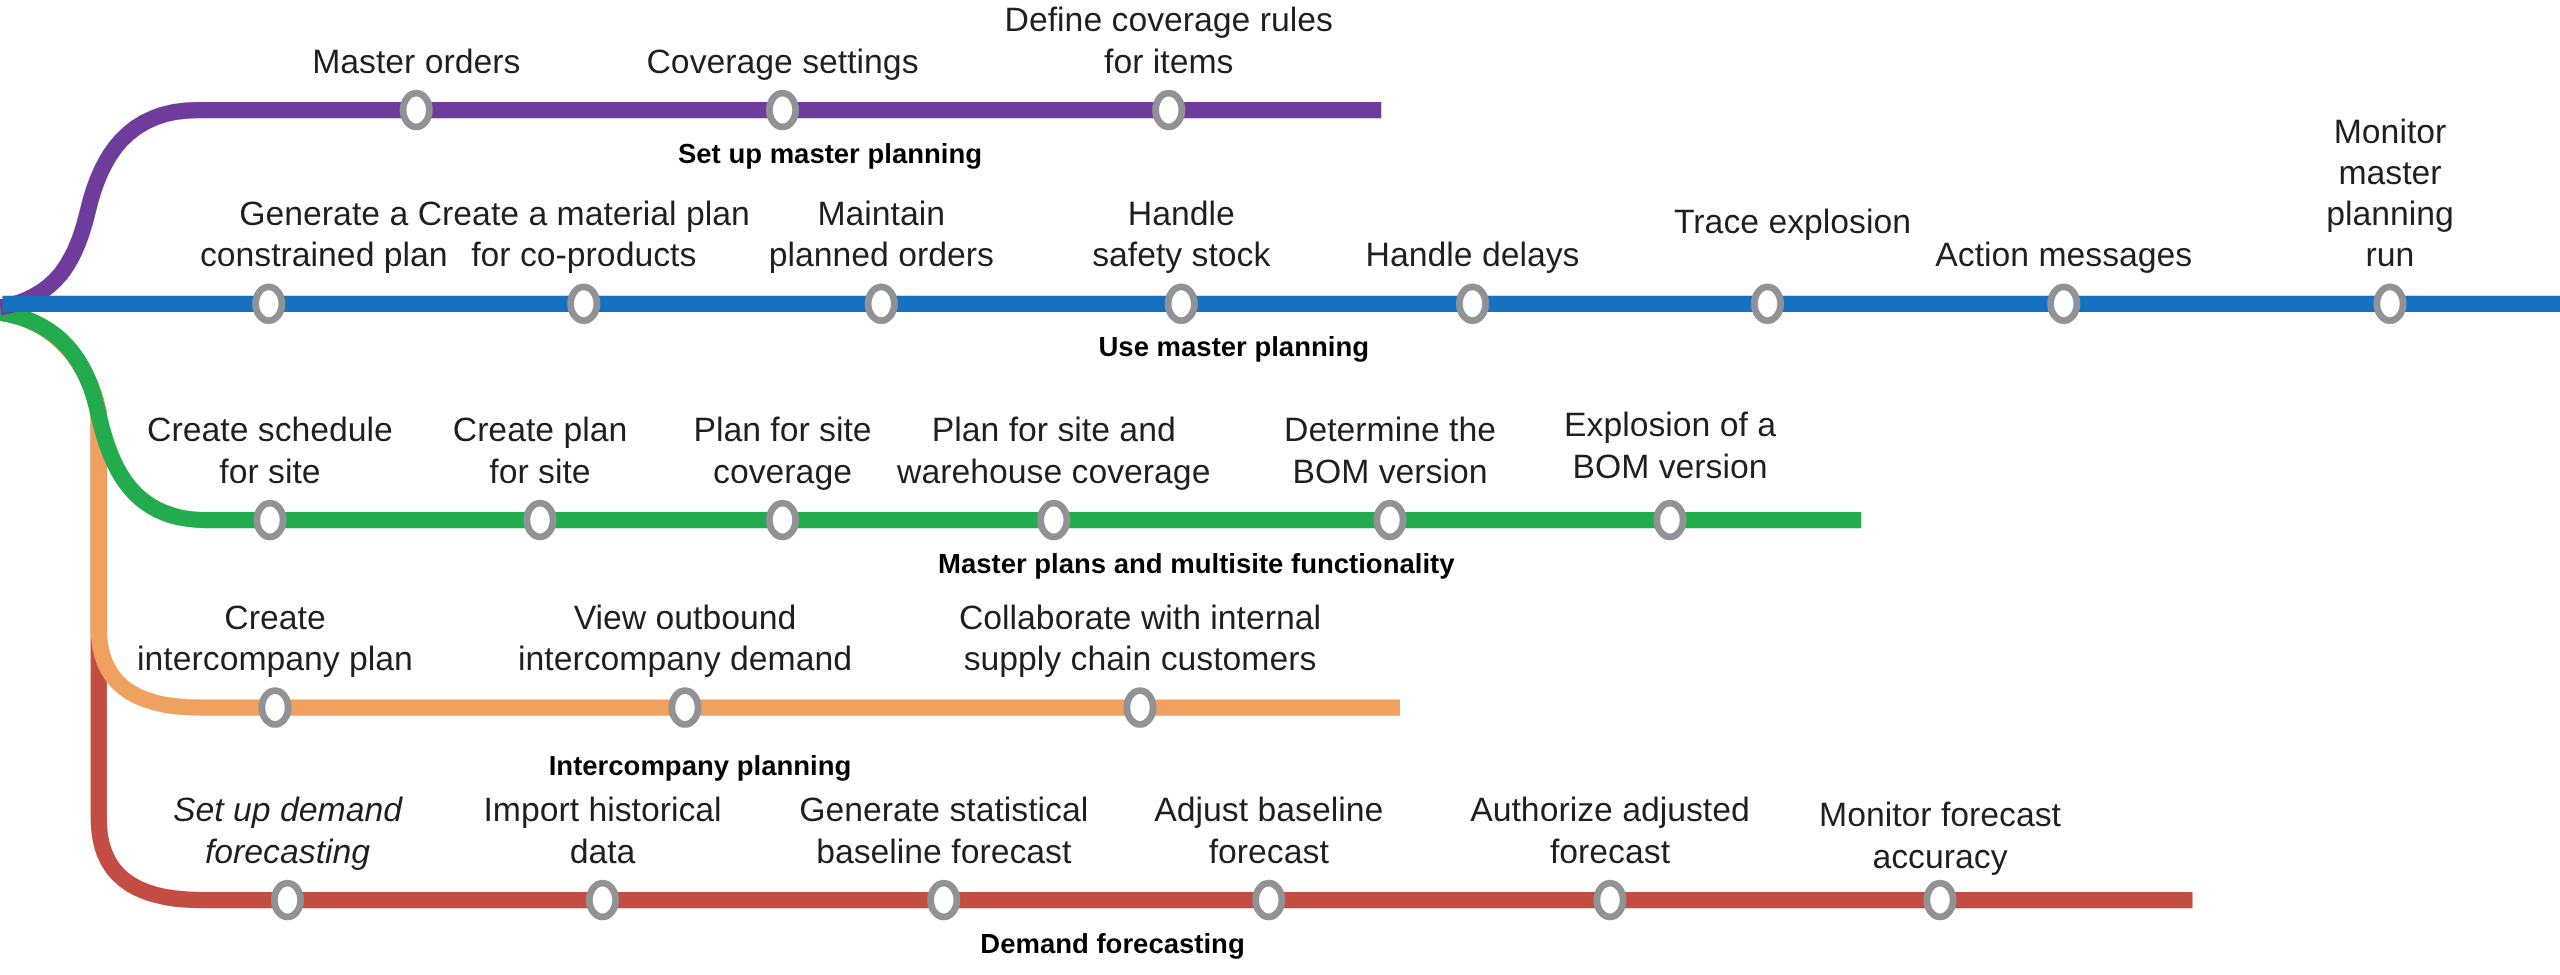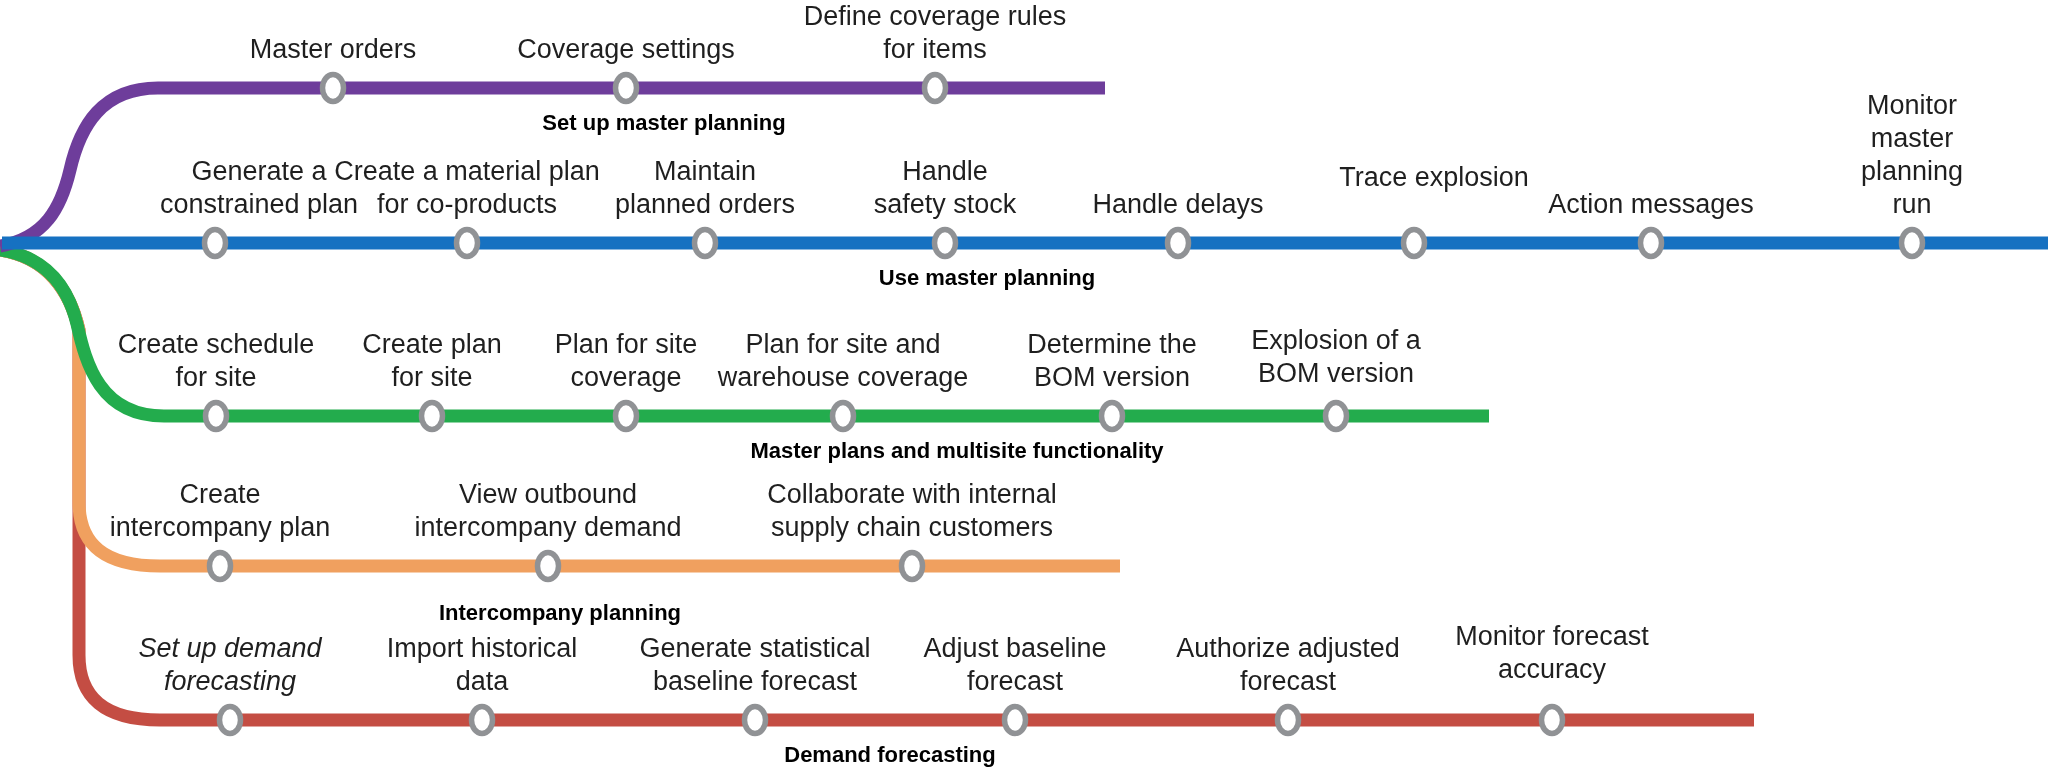--- a/index.html
+++ b/index.html
@@ -118,17 +118,17 @@
       <div class="stop-label" style="left: 230px; bottom: 82px; font-style: italic;">Set up demand
 forecasting</div>
       <div class="stop-label" style="left: 482px; bottom: 82px;">Import historical
 data</div>
       <div class="stop-label" style="left: 755px; bottom: 82px;">Generate statistical
 baseline forecast</div>
       <div class="stop-label" style="left: 1015px; bottom: 82px;">Adjust baseline
 forecast</div>
       <div class="stop-label" style="left: 1288px; bottom: 82px; margin-top: 13px;">Authorize adjusted
 forecast</div>
-      <div class="stop-label" style="left: 1552px; bottom: 94px;">Monitor forecast
+      <div class="stop-label" style="left: 1552px; bottom: 78px;">Monitor forecast
 accuracy</div>
       <div class="route-label" style="left: 890px; top: 742px;">Demand forecasting</div>
     </div>
 </div>
 
 </body></html>

